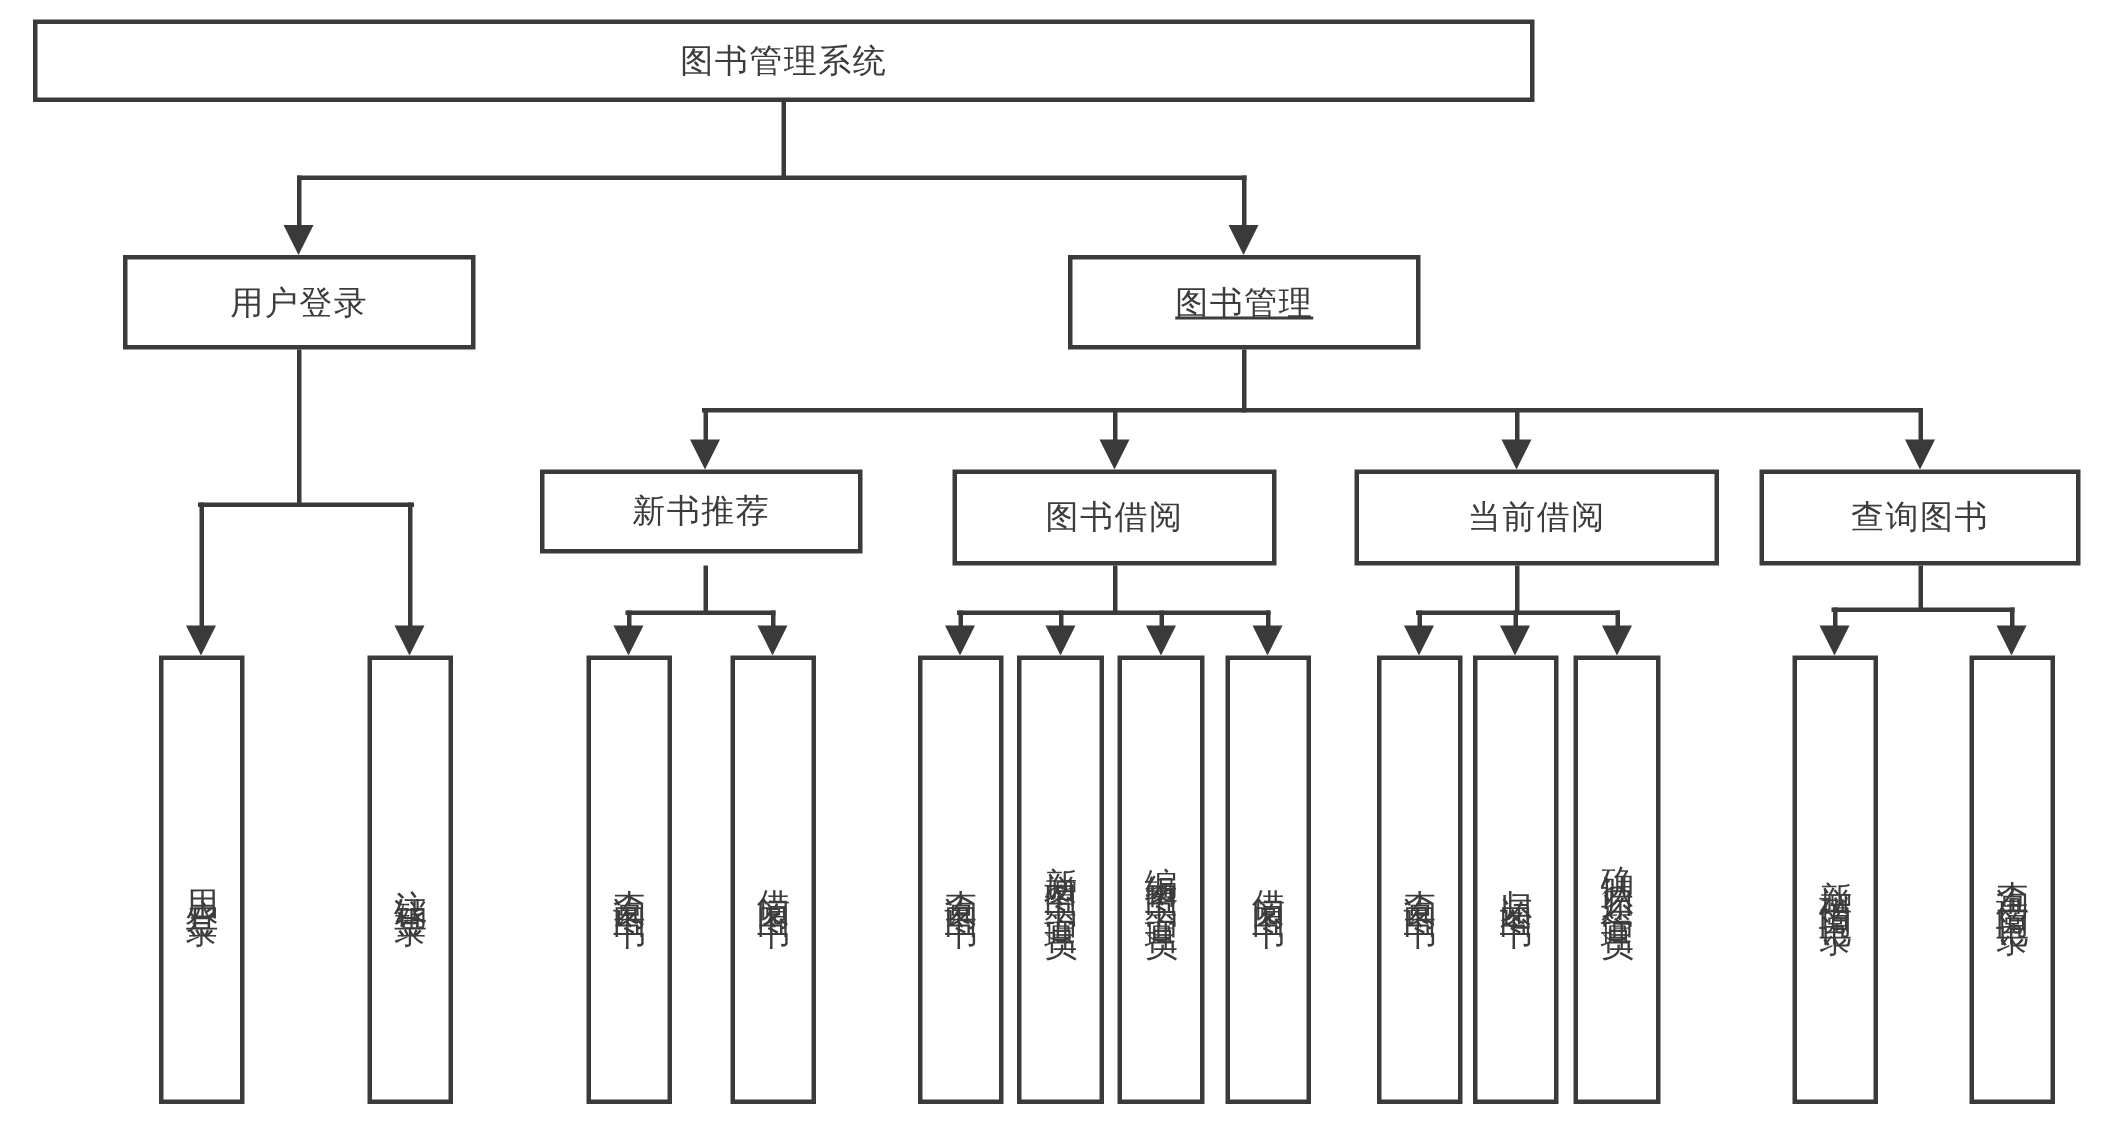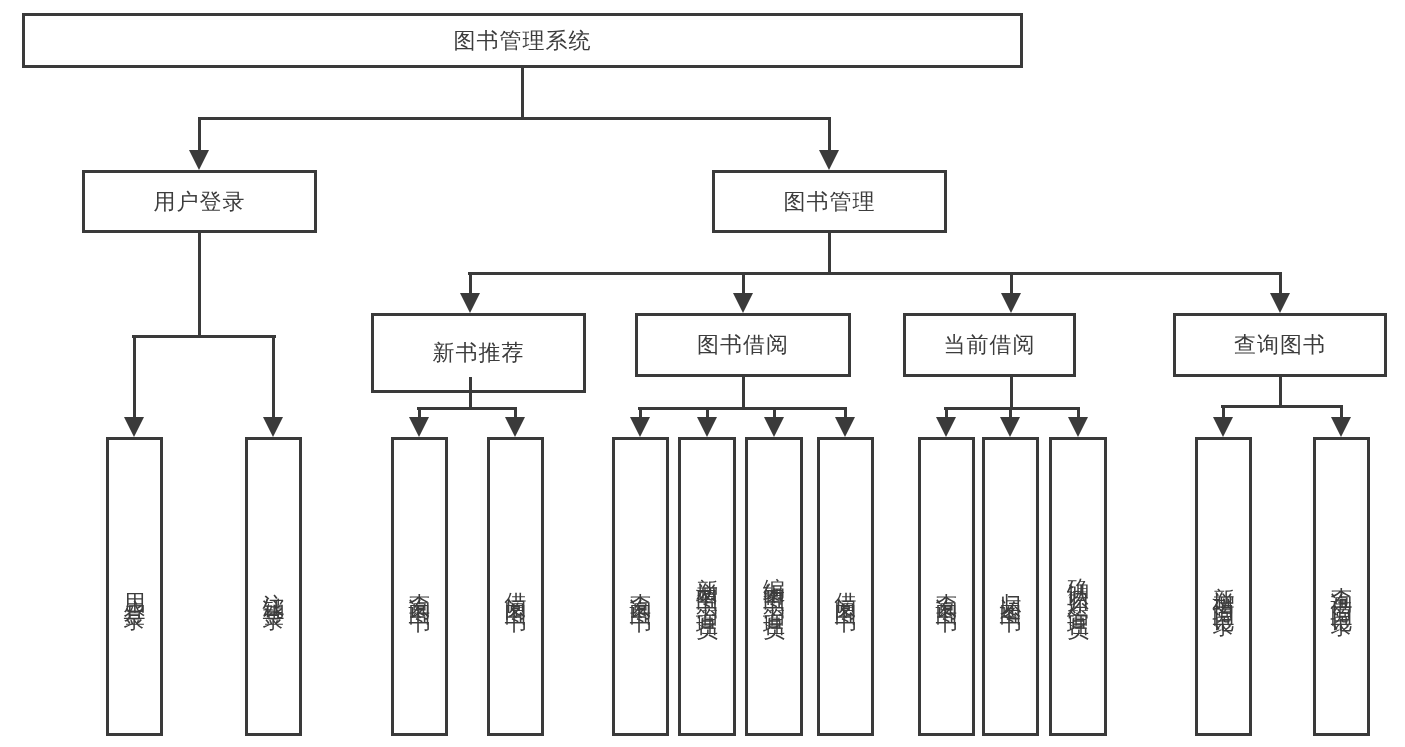--- a/index.html
+++ b/index.html
@@ -72,21 +72,21 @@
   <i class="ln" style="left:198px;top:117px;width:633px;height:3px;"></i>
 
   <i class="ln" style="left:198px;top:117px;width:3px;height:38px;"></i>
   <i class="ln" style="left:828px;top:117px;width:3px;height:38px;"></i>
   <i class="ah" style="left:189px;top:150px;"></i>
   <i class="ah" style="left:819px;top:150px;"></i>
 
   <div class="hbox" style="left:82px;top:170px;width:235px;height:63px;">
     <span>用户登录</span>
   </div>
-  <div class="hbox" style="left:712px;top:170px;width:235px;height:63px;">
+  <div class="hbox" style="left:712px;top:170px;width:235px;height:63px;text-decoration:underline;">
     <span>图书管理</span>
   </div>
 
   <i class="ln" style="left:198px;top:233px;width:3px;height:105px;"></i>
   <i class="ln" style="left:132px;top:335px;width:144px;height:3px;"></i>
   <i class="ln" style="left:133px;top:335px;width:3px;height:87px;"></i>
   <i class="ln" style="left:272px;top:335px;width:3px;height:87px;"></i>
   <i class="ah" style="left:124px;top:417px;"></i>
   <i class="ah" style="left:263px;top:417px;"></i>
 
@@ -94,27 +94,27 @@
   <i class="ln" style="left:468px;top:272px;width:814px;height:3px;"></i>
   <i class="ln" style="left:469px;top:272px;width:3px;height:26px;"></i>
   <i class="ln" style="left:742px;top:272px;width:3px;height:26px;"></i>
   <i class="ln" style="left:1010px;top:272px;width:3px;height:26px;"></i>
   <i class="ln" style="left:1279px;top:272px;width:3px;height:26px;"></i>
   <i class="ah" style="left:460px;top:293px;"></i>
   <i class="ah" style="left:733px;top:293px;"></i>
   <i class="ah" style="left:1001px;top:293px;"></i>
   <i class="ah" style="left:1270px;top:293px;"></i>
 
-  <div class="hbox" style="left:371px;top:313px;width:215px;height:80px;">
+  <div class="hbox" style="left:360px;top:313px;width:215px;height:56px;">
     <span>新书推荐</span>
   </div>
   <div class="hbox" style="left:635px;top:313px;width:216px;height:64px;">
     <span>图书借阅</span>
   </div>
-  <div class="hbox" style="left:903px;top:313px;width:173px;height:64px;">
+  <div class="hbox" style="left:903px;top:313px;width:243px;height:64px;">
     <span>当前借阅</span>
   </div>
   <div class="hbox" style="left:1173px;top:313px;width:214px;height:64px;">
     <span>查询图书</span>
   </div>
 
   <i class="ln" style="left:469px;top:377px;width:3px;height:33px;"></i>
   <i class="ln" style="left:417px;top:407px;width:100px;height:3px;"></i>
   <i class="ln" style="left:418px;top:407px;width:3px;height:15px;"></i>
   <i class="ln" style="left:514px;top:407px;width:3px;height:15px;"></i>

